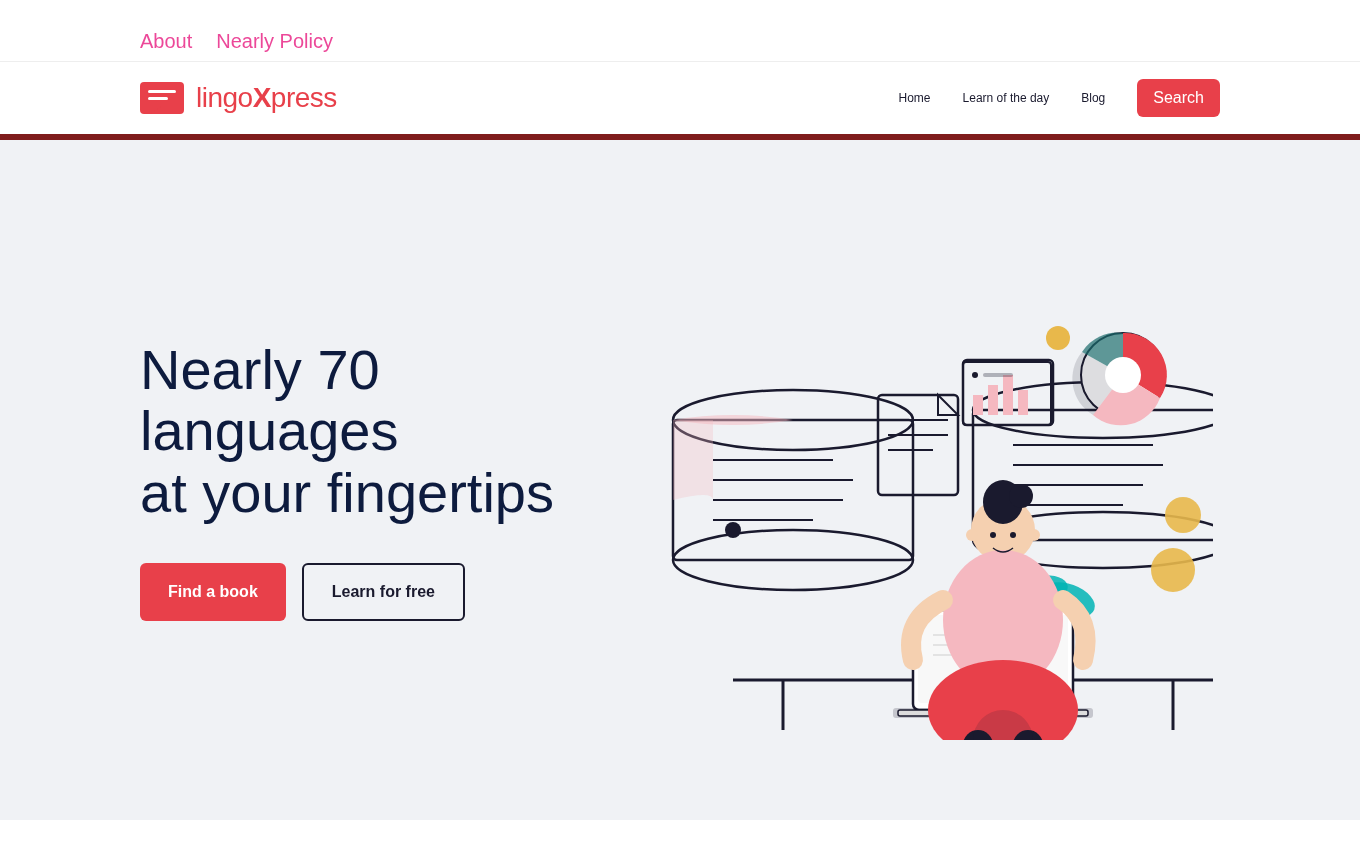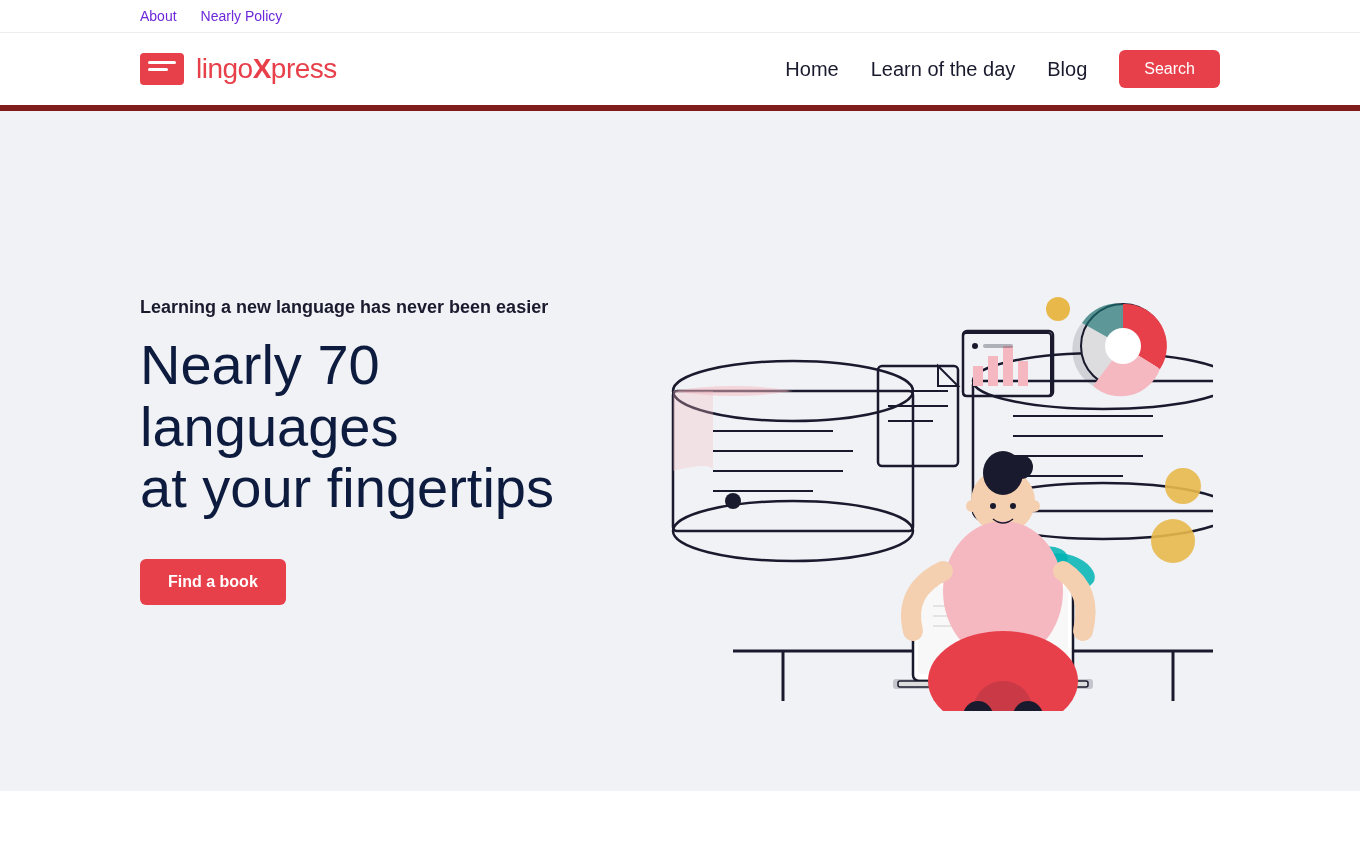--- a/index.html
+++ b/index.html
@@ -6,23 +6,24 @@
     body { font-family: -apple-system, BlinkMacSystemFont, 'Segoe UI', sans-serif; background: #fff; }
 
     
     .top-bar {
       padding: 8px 140px;
       border-bottom: 1px solid #eee;
       display: flex;
       gap: 24px;
     }
     .top-bar a {
-      color: #6d28d9;
+      color: #ec4899;
       text-decoration: none;
-      font-size: 14px;
+      font-size: 20px;
+      margin-top: 22px;
     }
 
     
     header {
       display: flex;
       align-items: center;
       justify-content: space-between;
       padding: 16px 140px;
       background: #fff;
       border-bottom: 6px solid #7f1d1d;
@@ -54,29 +55,29 @@
 
     nav {
       display: flex;
       align-items: center;
       gap: 32px;
     }
 
     nav a {
       color: #1a1a2e;
       text-decoration: none;
-      font-size: 20px;
+      font-size: 12px;
       font-weight: 500;
     }
 
     .search-btn {
       background: #e8404a;
       color: #fff;
       border: none;
-      padding: 10px 25px;
+      padding: 10px 16px;
       border-radius: 6px;
       font-size: 16px;
       font-weight: 500;
       cursor: pointer;
     }
 
     
     .hero {
       background: #f0f2f5;
       min-height: 680px;
@@ -109,21 +110,21 @@
 
     .hero-buttons {
       display: flex;
       gap: 16px;
     }
 
     .btn-primary {
       background: #e8404a;
       color: #fff;
       border: none;
-      padding: 14px 28px;
+      padding: 20px 28px;
       border-radius: 6px;
       font-size: 16px;
       font-weight: 600;
       cursor: pointer;
     }
 
     .btn-secondary {
       background: transparent;
       color: #1a1a2e;
       border: 2px solid #1a1a2e;
@@ -170,27 +171,27 @@
   <nav>
     <a href="#">Home</a>
     <a href="#">Learn of the day</a>
     <a href="#">Blog</a>
     <button class="search-btn">Search</button>
   </nav>
 </header>
 
 <section class="hero">
   <div class="hero-content">
-    <p class="hero-subtitle">Learning a new language has never been easier</p>
     <h1 class="hero-title">
       <span>Nearly 70 languages</span><br>
       <span>at your fingertips</span>
     </h1>
     <div class="hero-buttons">
       <button class="btn-primary">Find a book</button>
+      <button class="btn-secondary">Learn for free</button>
     </div>
   </div>
 
   <div class="hero-illustration">
     <svg class="illustration-svg" viewBox="0 0 580 520" xmlns="http://www.w3.org/2000/svg">
 
       <ellipse cx="160" cy="340" rx="120" ry="30" fill="none" stroke="#1a1a2e" stroke-width="2.5"></ellipse>
       <rect x="40" y="200" width="240" height="140" rx="4" fill="none" stroke="#1a1a2e" stroke-width="2.5"></rect>
       <ellipse cx="160" cy="200" rx="120" ry="30" fill="none" stroke="#1a1a2e" stroke-width="2.5"></ellipse>
 

